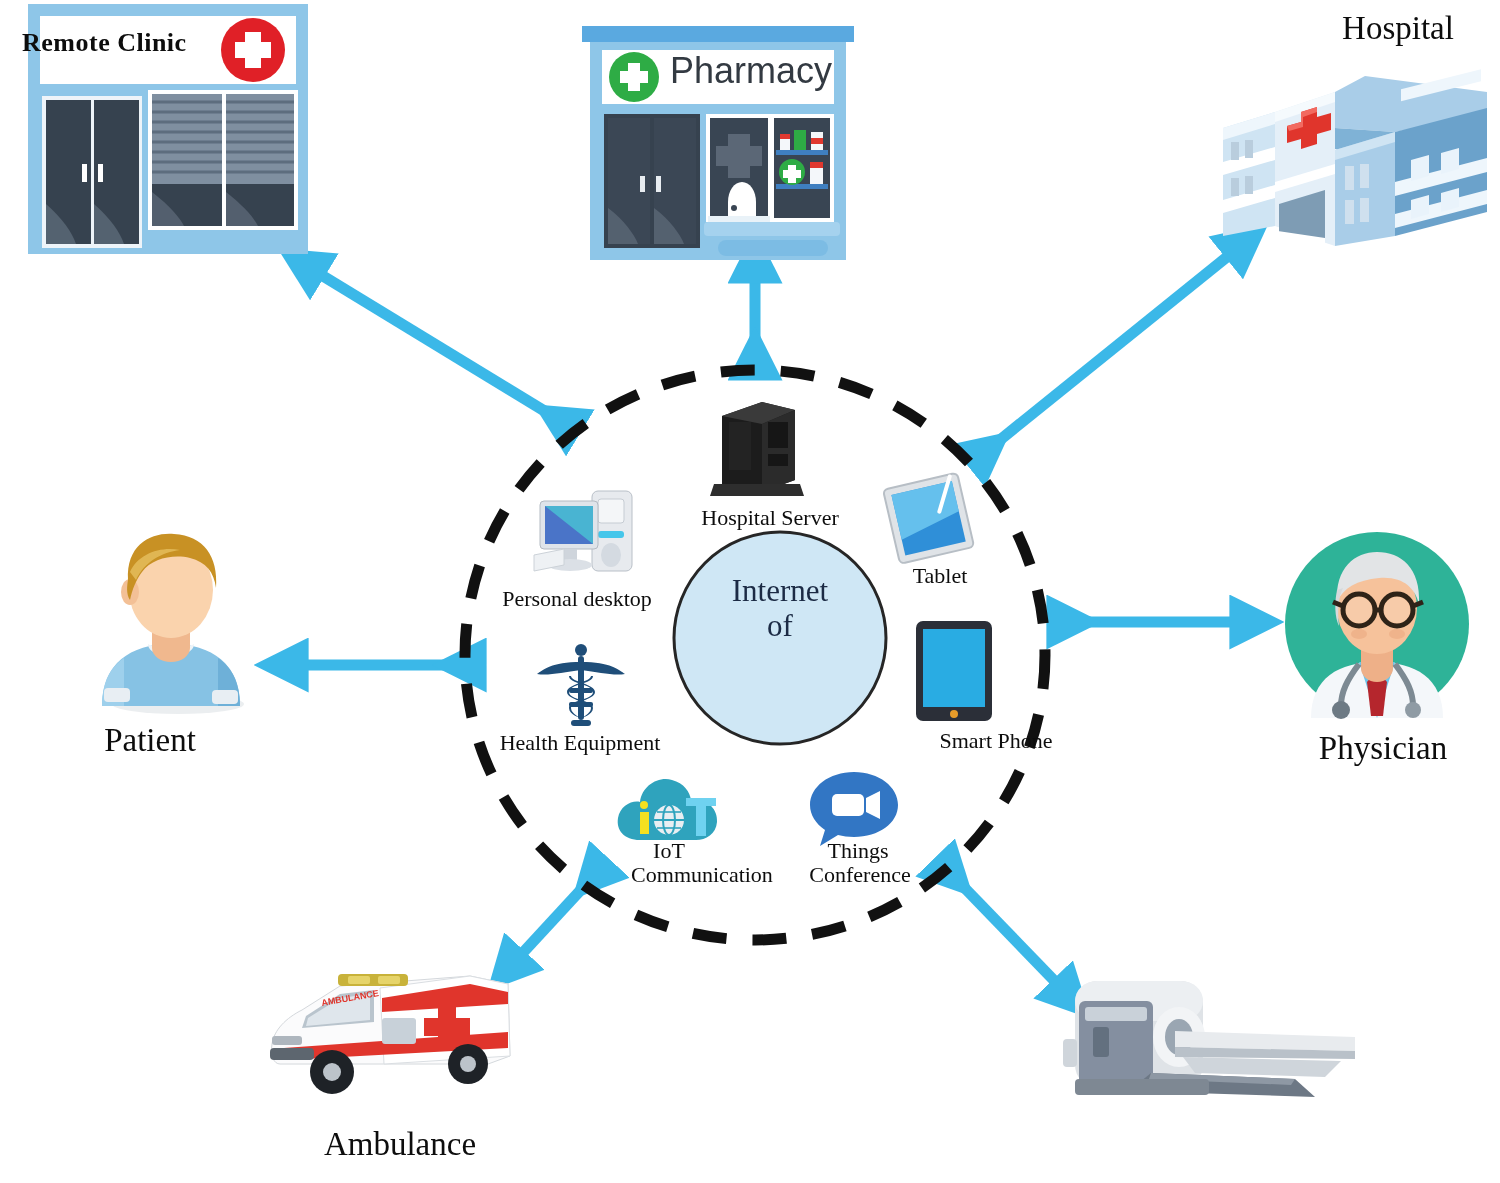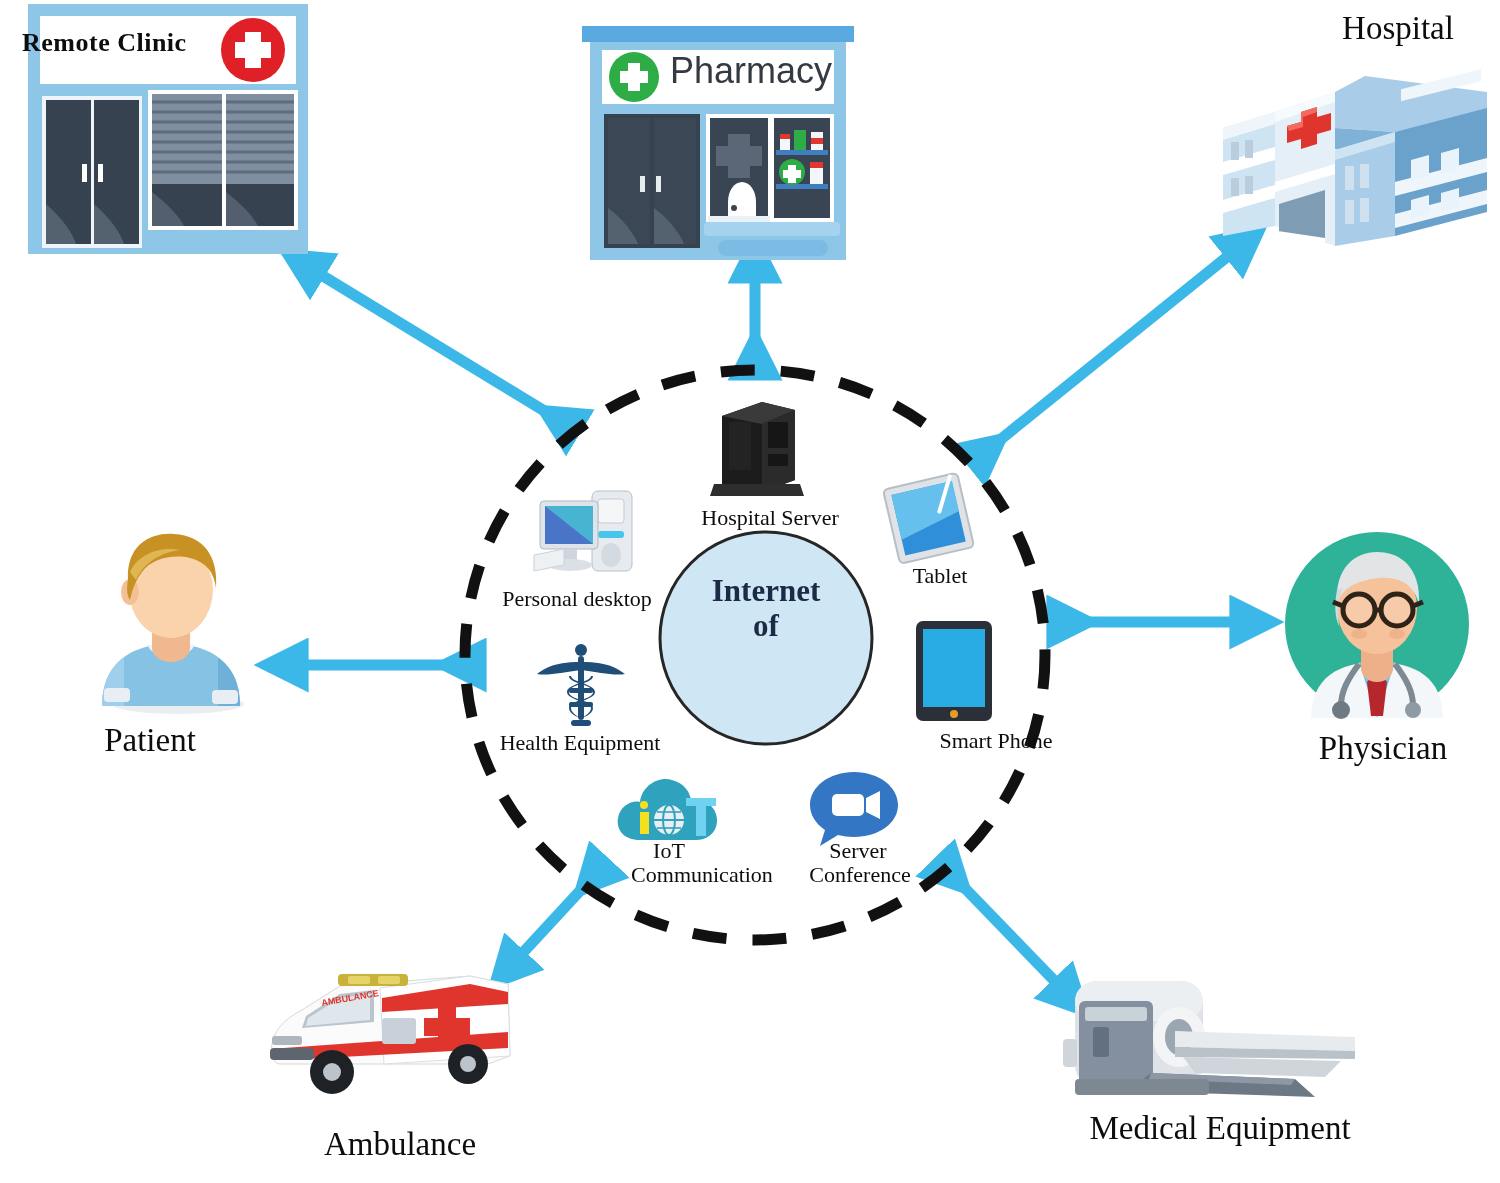--- a/index.html
+++ b/index.html
@@ -33,21 +33,21 @@
       <line x1="955" y1="878" x2="1073" y2="1000"></line>
       <line x1="590" y1="880" x2="505" y2="972"></line>
       <line x1="458" y1="665" x2="280" y2="665"></line>
     </g>
   </svg>
 
   <svg class="node" style="left:455px;top:360px;" width="600" height="590">
     <ellipse cx="300" cy="295" rx="290" ry="285" fill="none" stroke="#111111" stroke-width="11" stroke-dasharray="34 26" stroke-linecap="butt"></ellipse>
   </svg>
 
-  <div class="node" style="left:656px;top:528px;font-weight:bold;">
+  <div class="node" style="left:670px;top:528px;">
     <svg width="220" height="220">
       <circle cx="110" cy="110" r="106" fill="#cfe7f5" stroke="#262626" stroke-width="3"></circle>
     </svg>
     <div style="position:absolute;left:0;top:46px;width:220px;text-align:center;
                 line-height:1.12;color:#1c2b45;font-size:31px;">
       <div>Internet</div>
       <div>of</div>
     </div>
   </div>
 
@@ -143,21 +143,21 @@
   <div class="lbl lbl-mid" style="left:612px;top:862px;width:180px;">Communication</div>
 
   <div class="node" style="left:806px;top:768px;">
     <svg width="96" height="82" viewBox="0 0 96 82">
       <path d="M48,4 C73,4 92,19 92,37 C92,55 73,69 48,69 C42,69 37,68 32,67
                L14,78 L19,62 C10,56 4,47 4,37 C4,19 23,4 48,4 Z" fill="#3276c4"></path>
       <rect x="26" y="26" width="32" height="22" rx="5" fill="#ffffff"></rect>
       <polygon points="60,30 74,23 74,51 60,44" fill="#ffffff"></polygon>
     </svg>
   </div>
-  <div class="lbl lbl-mid" style="left:808px;top:838px;width:100px;">Server</div>
+  <div class="lbl lbl-mid" style="left:808px;top:838px;width:100px;">Things</div>
   <div class="lbl lbl-mid" style="left:790px;top:862px;width:140px;">Conference</div>
 
   <div class="node" style="left:0px;top:4px;padding-left:28px;">
     <svg width="280" height="250" viewBox="0 0 280 250">
       <rect x="0" y="0" width="280" height="250" fill="#8ec6e8"></rect>
       <rect x="12" y="12" width="256" height="68" fill="#ffffff"></rect>
       <circle cx="225" cy="46" r="32" fill="#e02027"></circle>
       <path d="M217,28 h16 v10 h10 v16 h-10 v10 h-16 v-10 h-10 v-16 h10 z" fill="#ffffff"></path>
 
       <rect x="14" y="92" width="100" height="152" fill="#eef4f9"></rect>
@@ -333,21 +333,20 @@
 
       <polygon points="120,66 300,72 300,86 120,82" fill="#e8ebee"></polygon>
       <polygon points="120,82 300,86 300,94 120,92" fill="#b9c1c9"></polygon>
       <polygon points="128,92 286,96 270,112 140,108" fill="#cfd5db"></polygon>
 
       <polygon points="96,108 240,114 260,132 74,126" fill="#6d7885"></polygon>
       <polygon points="96,108 240,114 236,120 94,114" fill="#8e98a4"></polygon>
       <rect x="20" y="114" width="134" height="16" rx="4" fill="#7e8893"></rect>
     </svg>
   </div>
-  <div class="lbl lbl-big" style="left:1070px;top:1110px;width:300px;">Medical Equipment</div>
 
   <div class="node" style="left:262px;top:960px;">
     <svg width="270" height="150" viewBox="0 0 270 150">
 
       <path d="M18,104 C12,104 8,96 10,84 C12,70 24,58 40,50 L78,26 L208,16
                L246,24 L248,96 L226,104 Z" fill="#fbfbfc" stroke="#d4d8dc"></path>
 
       <polygon points="118,28 208,16 246,24 248,96 122,104" fill="#ffffff" stroke="#dadee2"></polygon>
 
       <polygon points="120,38 208,24 246,32 246,44 120,52" fill="#e0352c"></polygon>

